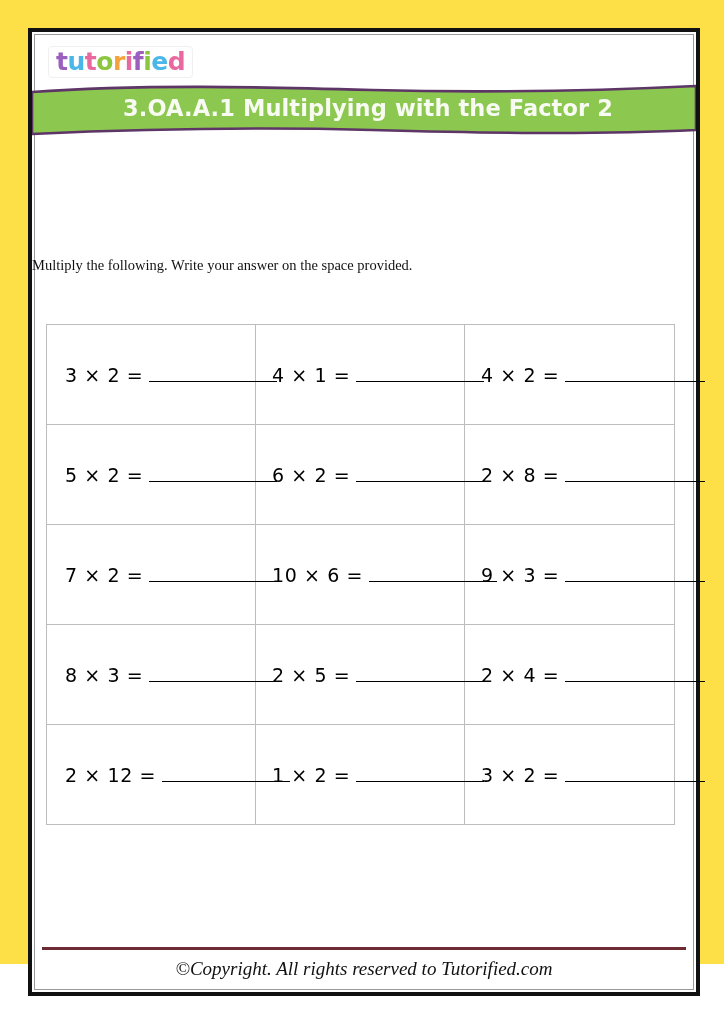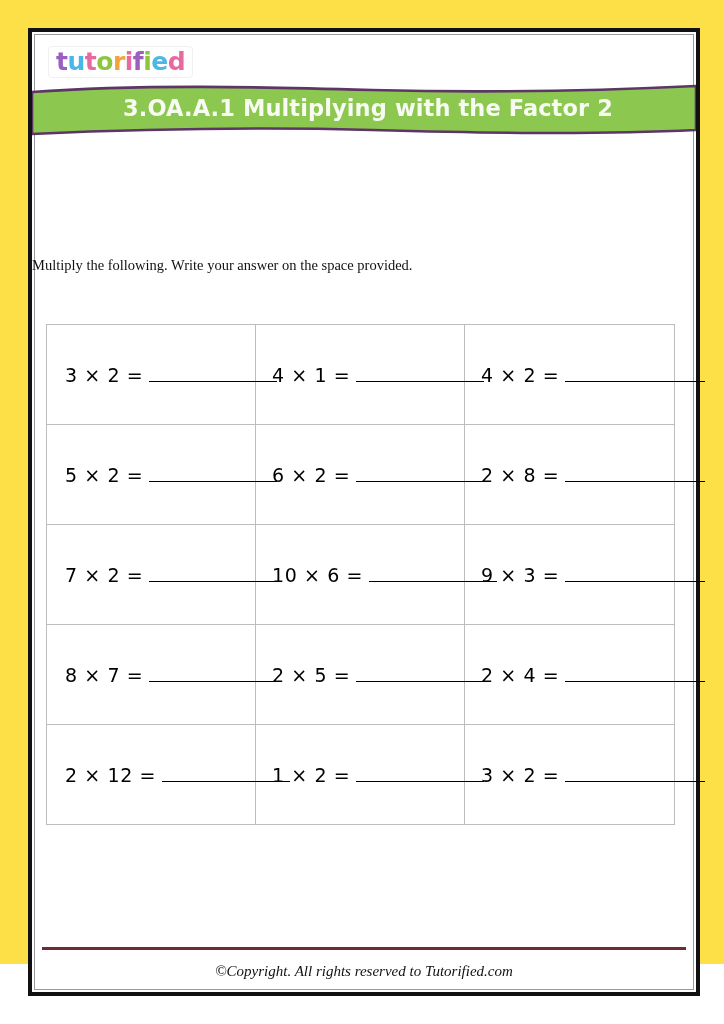--- a/index.html
+++ b/index.html
@@ -167,21 +167,21 @@
     background: #6e2b33;
   }
   #footer-text {
     position: absolute;
     left: 0;
     right: 0;
     bottom: 12px;
     text-align: center;
     font-family: "Liberation Serif", serif;
     font-style: italic;
-    font-size: 15px;
+    font-size: 19px;
     color: #111111;
   }
 </style>
 </head>
 <body>
 
 <div id="page">
 
   <div id="frame">
     <div id="frame-inner"></div>
@@ -258,21 +258,21 @@
             <td class="c3">
               <div class="prob">
                 <span class="prob-expr">9 × 3 =</span>
                 <span class="prob-line"></span>
               </div>
             </td>
           </tr>
           <tr>
             <td class="c1">
               <div class="prob">
-                <span class="prob-expr">8 × 7 =</span>
+                <span class="prob-expr">8 × 3 =</span>
                 <span class="prob-line"></span>
               </div>
             </td>
             <td class="c2">
               <div class="prob">
                 <span class="prob-expr">2 × 5 =</span>
                 <span class="prob-line"></span>
               </div>
             </td>
             <td class="c3">

